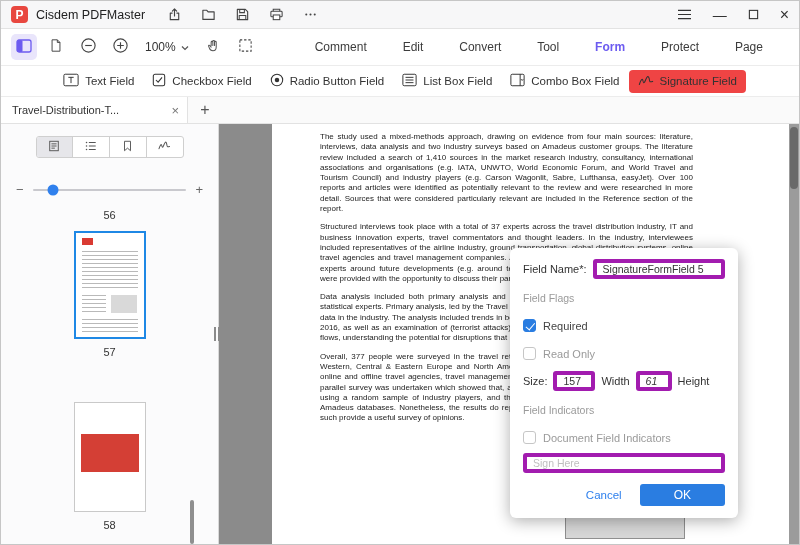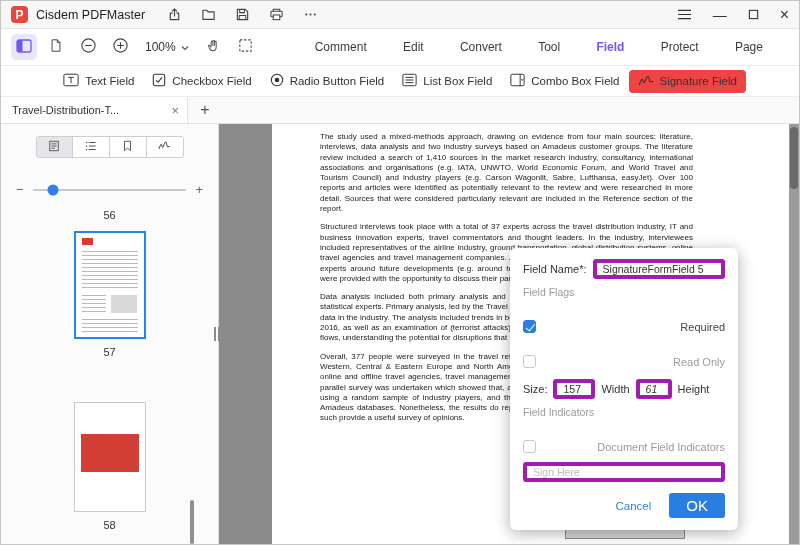--- a/index.html
+++ b/index.html
@@ -69,35 +69,35 @@
   .doc-text p { margin-bottom:8px; }
   .sig-field { position:absolute; left:293px; top:367px; width:120px; height:48px; background:#d7d7d7; border:1px solid #8f8f8f; }
   .v-scroll { position:absolute; right:0; top:0; bottom:0; width:10px; background:#9b9b9b; }
   .v-thumb { position:absolute; left:1px; right:1px; top:3px; height:62px; background:#696969; border-radius:4px; }
 
   
   .popup { position:absolute; left:291px; top:124px; width:228px; background:#fff; border-radius:6px; box-shadow:0 3px 16px rgba(0,0,0,.32); padding:11px 13px 12px; font-size:11px; z-index:5; }
   .popup-row { display:flex; align-items:center; }
   .fn-label { white-space:nowrap; margin-right:6px; color:#333; }
   .text-input { border:4px solid #a21caf; border-radius:3px; height:20px; font-size:10.5px; padding:0 6px; color:#333; font-family:inherit; width:100%; min-width:0; outline:none; }
-  .section-label { color:#9a9a9a; font-size:10.5px; margin-top:7px; }
-  .cb-row { display:flex; align-items:center; gap:7px; margin-top:22px;justify-content:space-between; }
+  .section-label { color:#9a9a9a; font-size:10.5px; margin-top:13px; }
+  .cb-row { display:flex; align-items:center; gap:7px; margin-top:15px; }
   .cb { width:13px; height:13px; border:1.5px solid #c6c6c6; border-radius:3px; background:#fff; position:relative; flex:0 0 13px; }
   .cb.checked { background:#2a7de1; border-color:#2a7de1; }
   .cb.checked::after { content:""; position:absolute; left:3.5px; top:0.5px; width:4px; height:7.5px; border:solid #fff; border-width:0 1.6px 1.6px 0; transform:rotate(40deg); }
   .cb-label { color:#444; }
   .cb-label.dim { color:#9a9a9a; }
   .size-row { display:flex; align-items:center; gap:6px; margin-top:11px; color:#333; }
   .size-input { width:42px; flex:0 0 42px; }
   .size-input2 { width:36px; flex:0 0 36px;font-style:italic; }
   .sign-input { margin-top:9px; }
   .sign-input::placeholder, .text-input::placeholder { color:#bfbfbf; }
   .btn-row { display:flex; justify-content:flex-end; align-items:center; gap:18px; margin-top:11px; }
   .cancel { color:#2f80ed; font-size:11.5px; }
-  .ok-btn { background:#2a7de1; color:#fff; border:none; border-radius:3px; padding:4px 17px; font-size:15px; font-family:inherit; }
+  .ok-btn { background:#2a7de1; color:#fff; border:none; border-radius:3px; padding:4px 34px; font-size:12px; font-family:inherit; }
 </style>
 </head>
 <body>
 
 <div class="window">
 
   <div class="titlebar">
     <div class="logo">
         <span>P</span>
       </div>
@@ -189,21 +189,21 @@
     <span class="tool-btn">
         <span><svg width="15" height="15" viewBox="0 0 16 16">
             <rect x="2" y="2" width="12" height="12" fill="none" stroke="#444" stroke-width="1.1" stroke-dasharray="2.5 2"></rect>
           </svg></span>
       </span>
     <nav class="menu">
       <span class="menu-item">Comment</span>
       <span class="menu-item">Edit</span>
       <span class="menu-item">Convert</span>
       <span class="menu-item">Tool</span>
-      <span class="menu-item active">Field</span>
+      <span class="menu-item active">Form</span>
       <span class="menu-item">Protect</span>
       <span class="menu-item">Page</span>
     </nav>
   </div>
 
   <div class="formbar">
     <span class="form-item">
         <span><svg width="16" height="14" viewBox="0 0 18 15" fill="none" stroke="#333" stroke-width="1.1">
             <rect x="1" y="1" width="16" height="13" rx="1.5"></rect>
             <path d="M6 4.5h6M9 4.5v6.5"></path>

